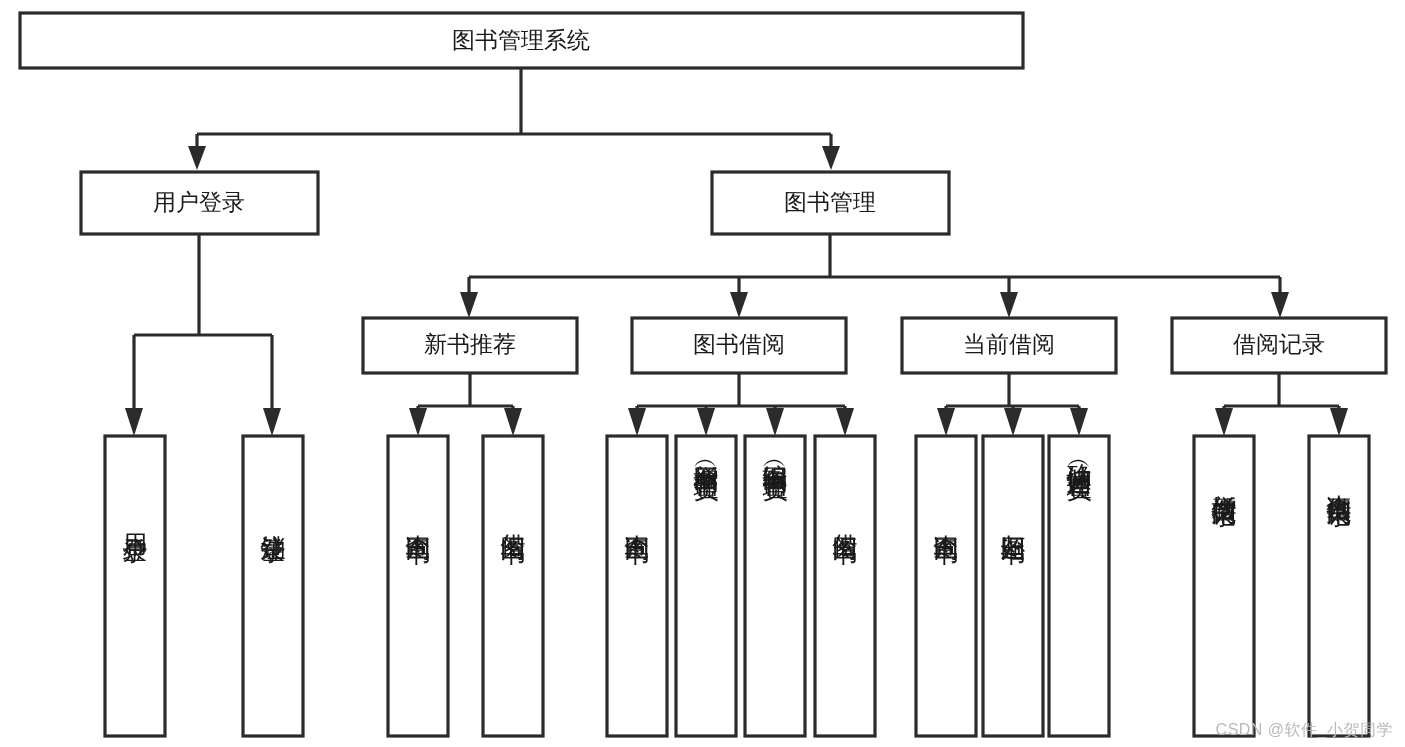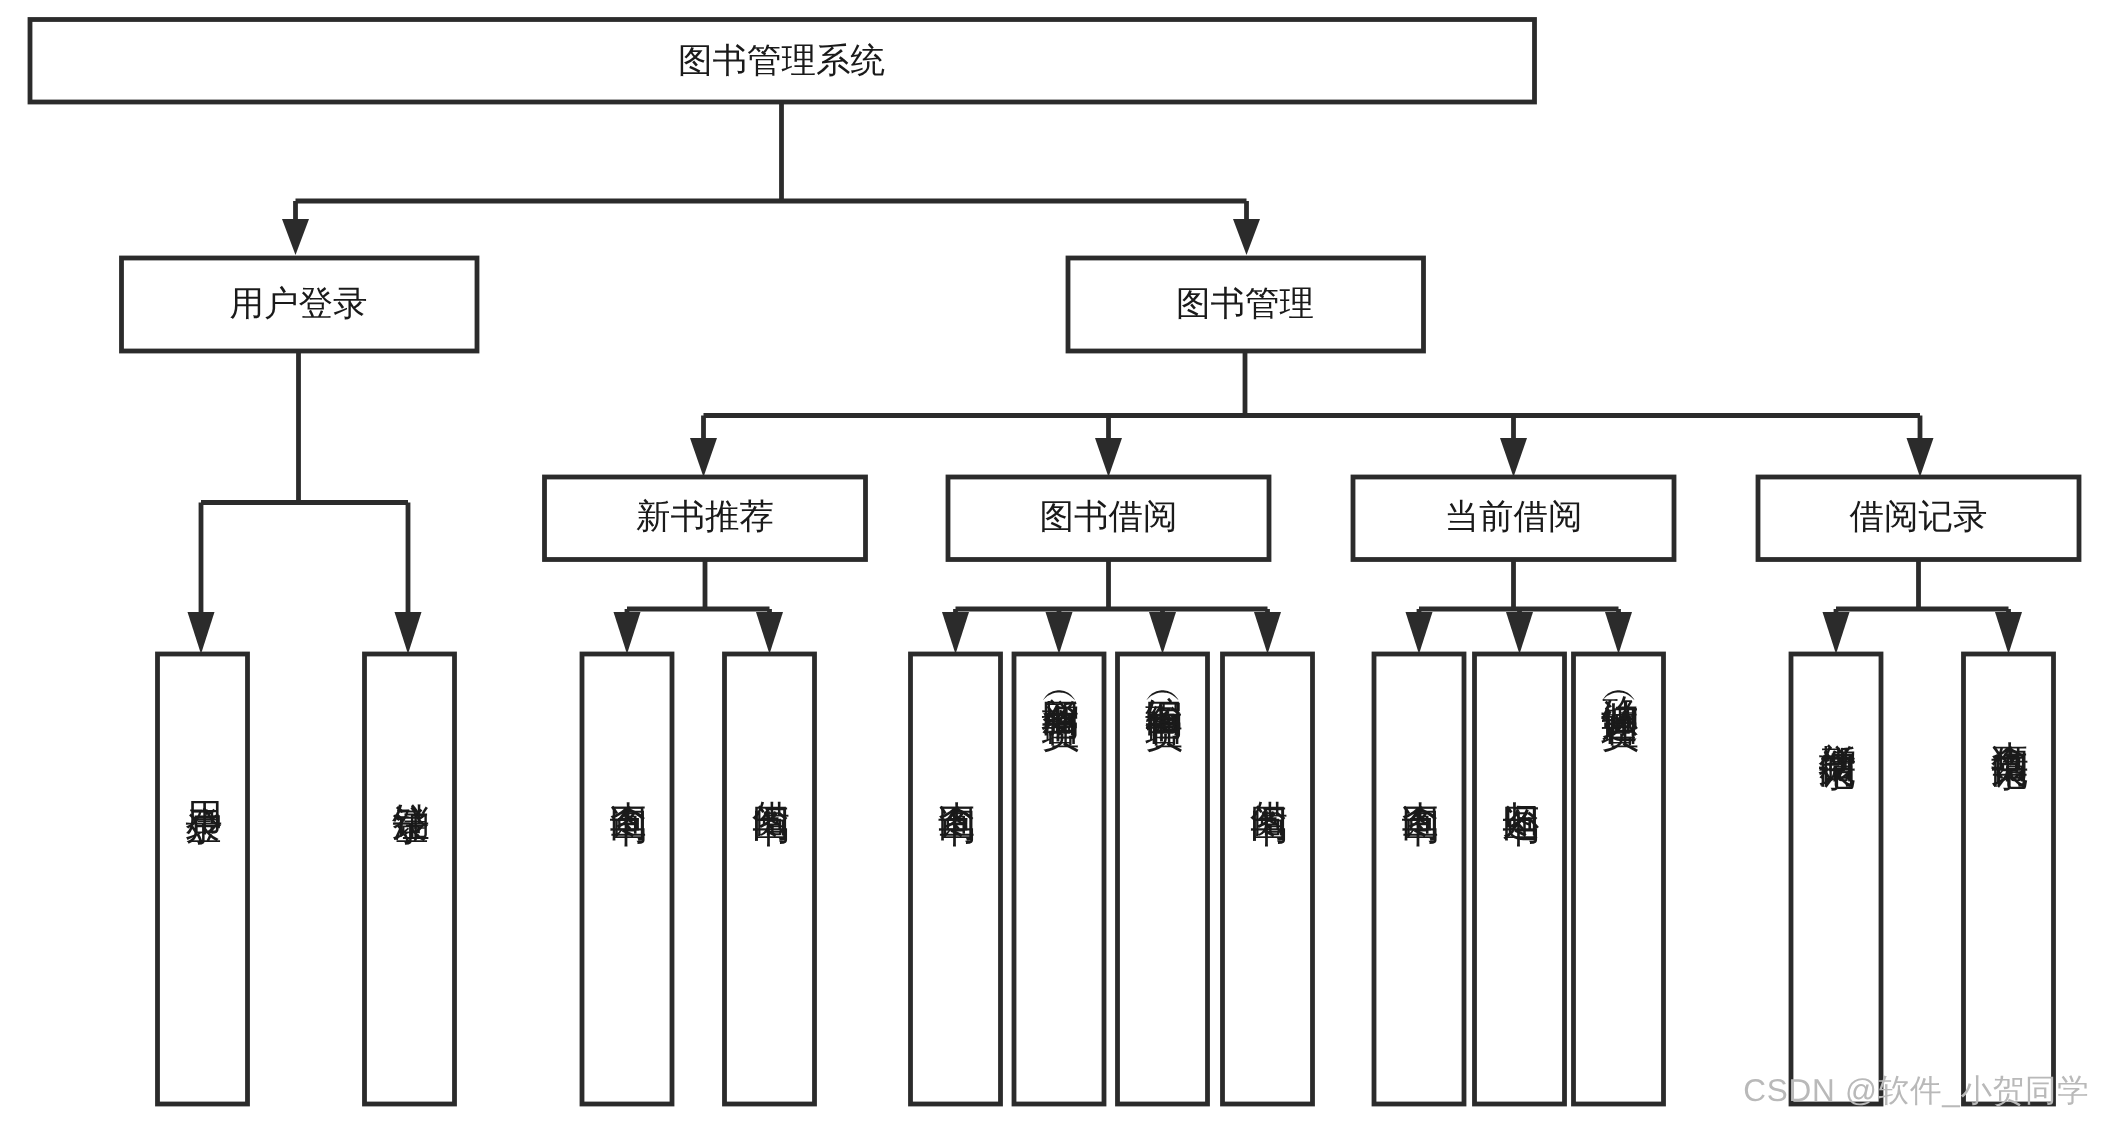--- a/index.html
+++ b/index.html
@@ -47,21 +47,21 @@
     font-size: 23px;
     fill: #1a1a1a;
     text-anchor: middle;
     dominant-baseline: middle;
   }
   .watermark {
     position: absolute;
     right: 12px;
     bottom: 6px;
     font-family: "Liberation Sans", "DejaVu Sans", sans-serif;
-    font-size: 21px;
+    font-size: 16px;
     color: #b9b9b9;
     white-space: nowrap;
     letter-spacing: 0.5px;
     pointer-events: none;
     margin-left: 31px;
   }
   .vlabel-box {
     position: absolute;
     display: flex;
     align-items: flex-start;

